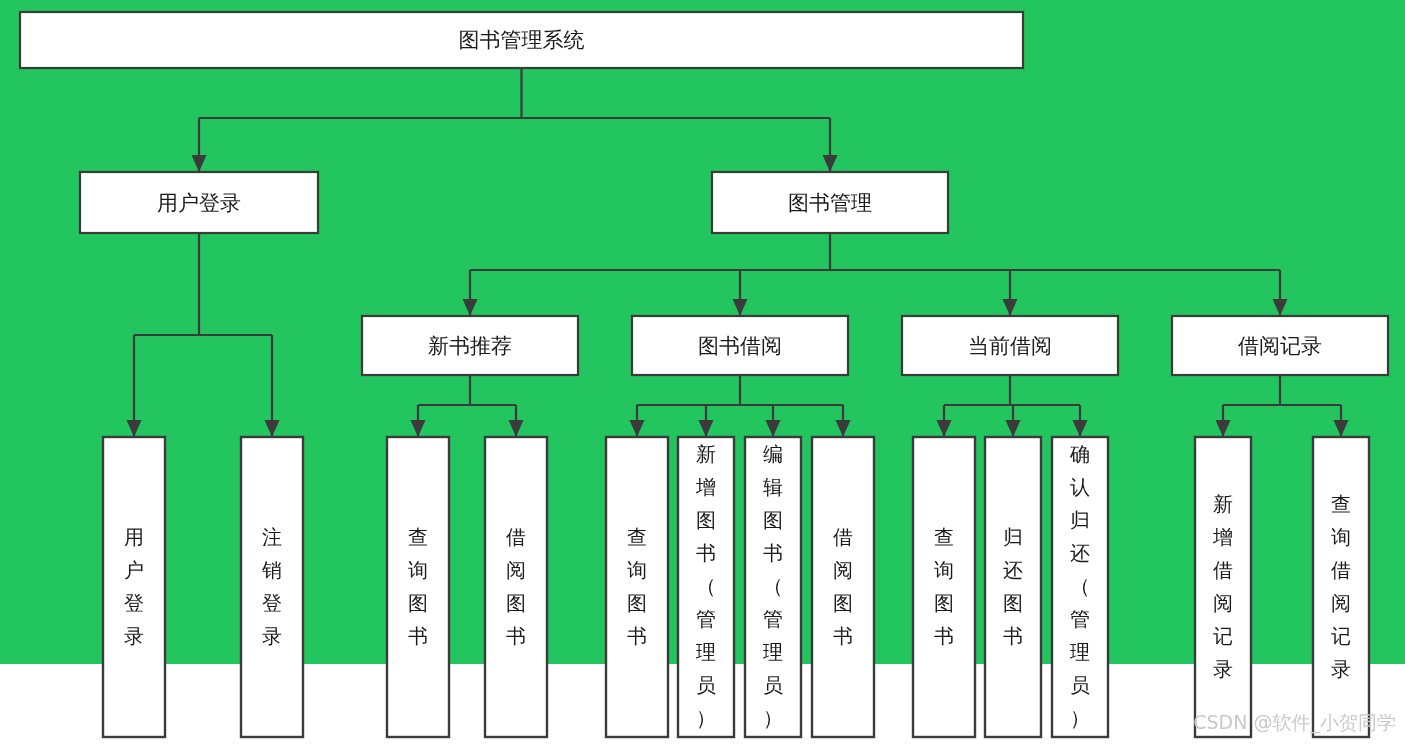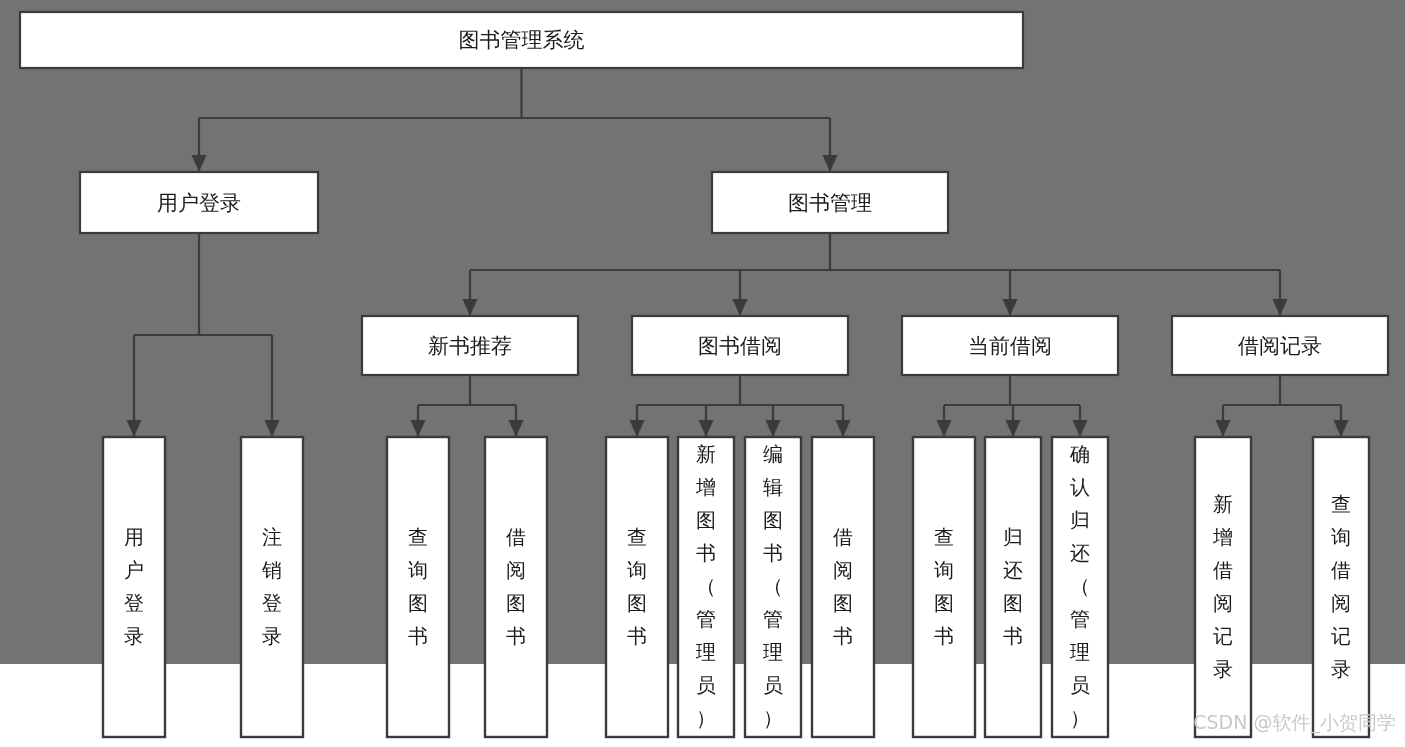--- a/index.html
+++ b/index.html
@@ -11,21 +11,21 @@
   body {
     width: 1405px;
     height: 747px;
     font-family: "DejaVu Sans", "Liberation Sans", sans-serif;
     overflow: hidden;
   }
   #diagram-root {
     position: relative;
     width: 1405px;
     height: 664px;
-    background: #737373;
+    background: #22c55e;
   }
   svg.diagram-canvas {
     position: absolute;
     top: 0;
     left: 0;
     width: 1405px;
     height: 747px;
     display: block;
   }
   .node-box {

